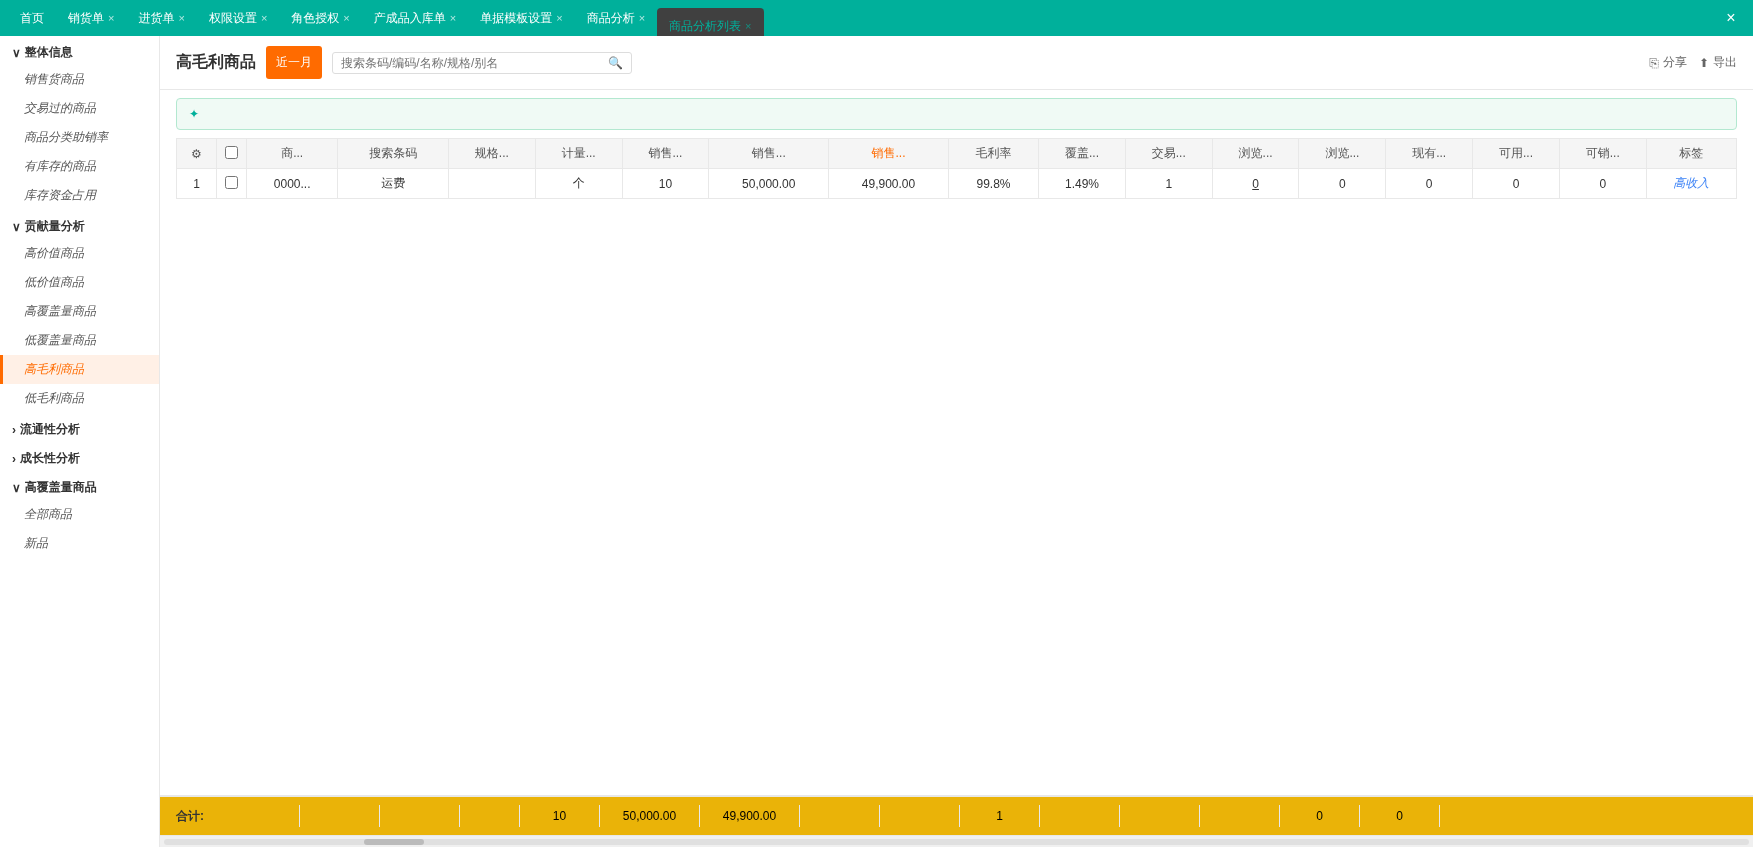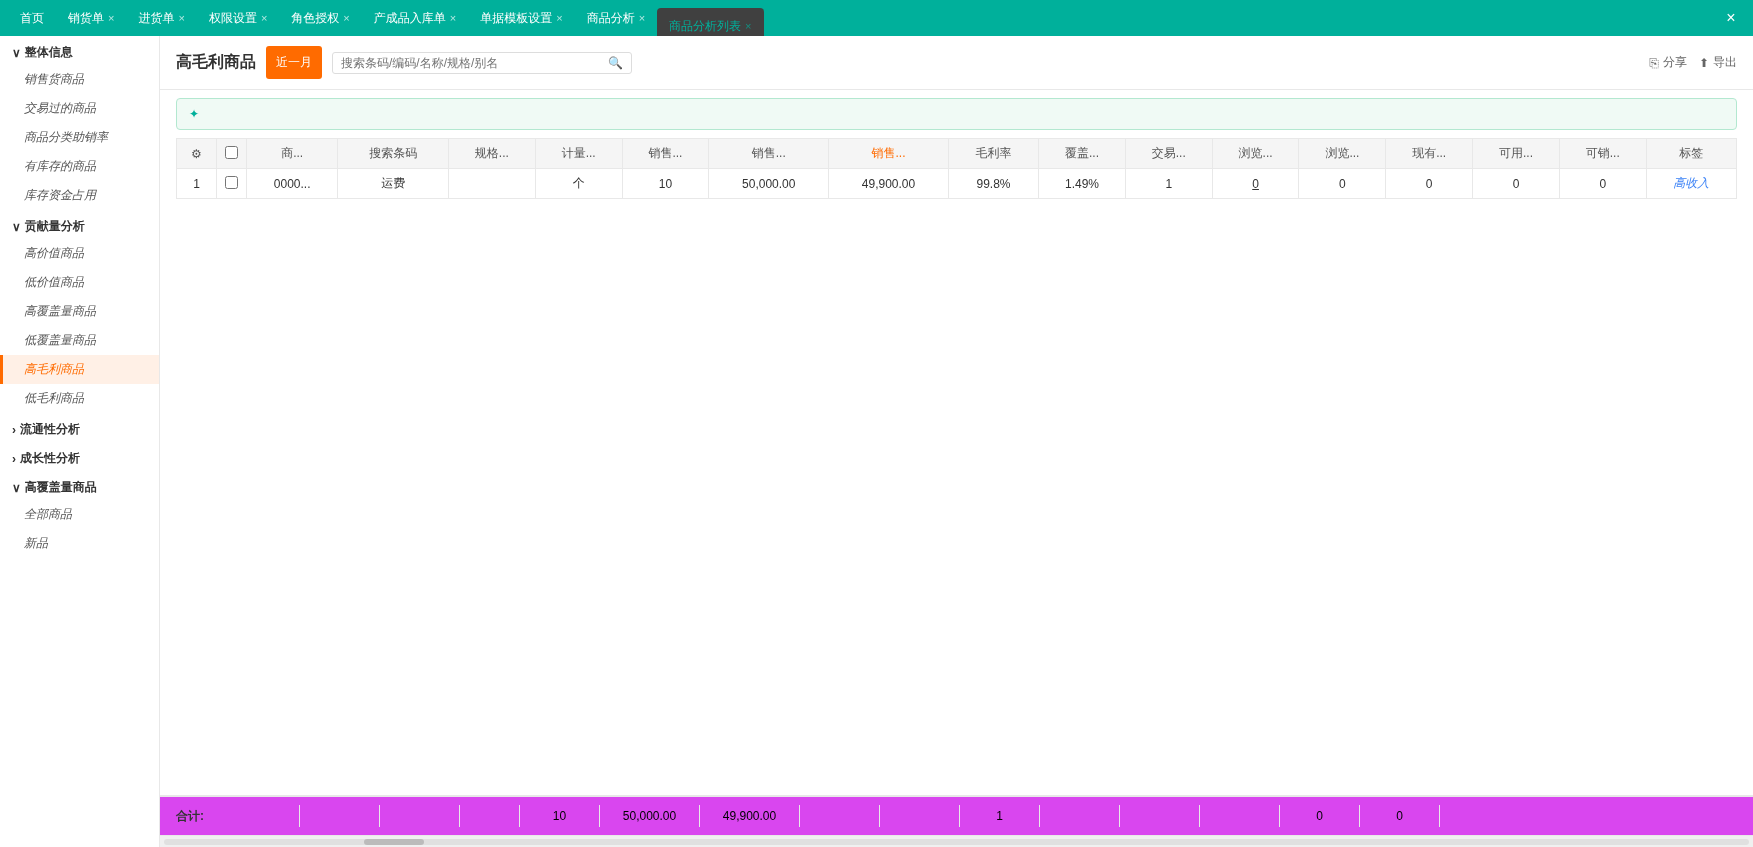--- a/index.html
+++ b/index.html
@@ -114,21 +114,21 @@
     }
     .col-num { width: 40px; }
     .col-check { width: 30px; }
     .tag-high { color: #3b82f6; font-style: italic; }
     .underline { text-decoration: underline; cursor: pointer; }
 
     
     .table-footer {
       border-top: 2px solid #e8e8e8;
       display: flex; align-items: center;
-      padding: 8px 16px; background: #d946ef;
+      padding: 8px 16px; background: #eab308;
       flex-shrink: 0; gap: 0;
     }
     .footer-label { font-weight: bold; color: #333; margin-right: 16px; }
     .footer-cells {
       display: flex; gap: 0; flex: 1;
     }
     .footer-cell {
       padding: 4px 8px; text-align: center;
       border-right: 1px solid #e8e8e8;
     }

